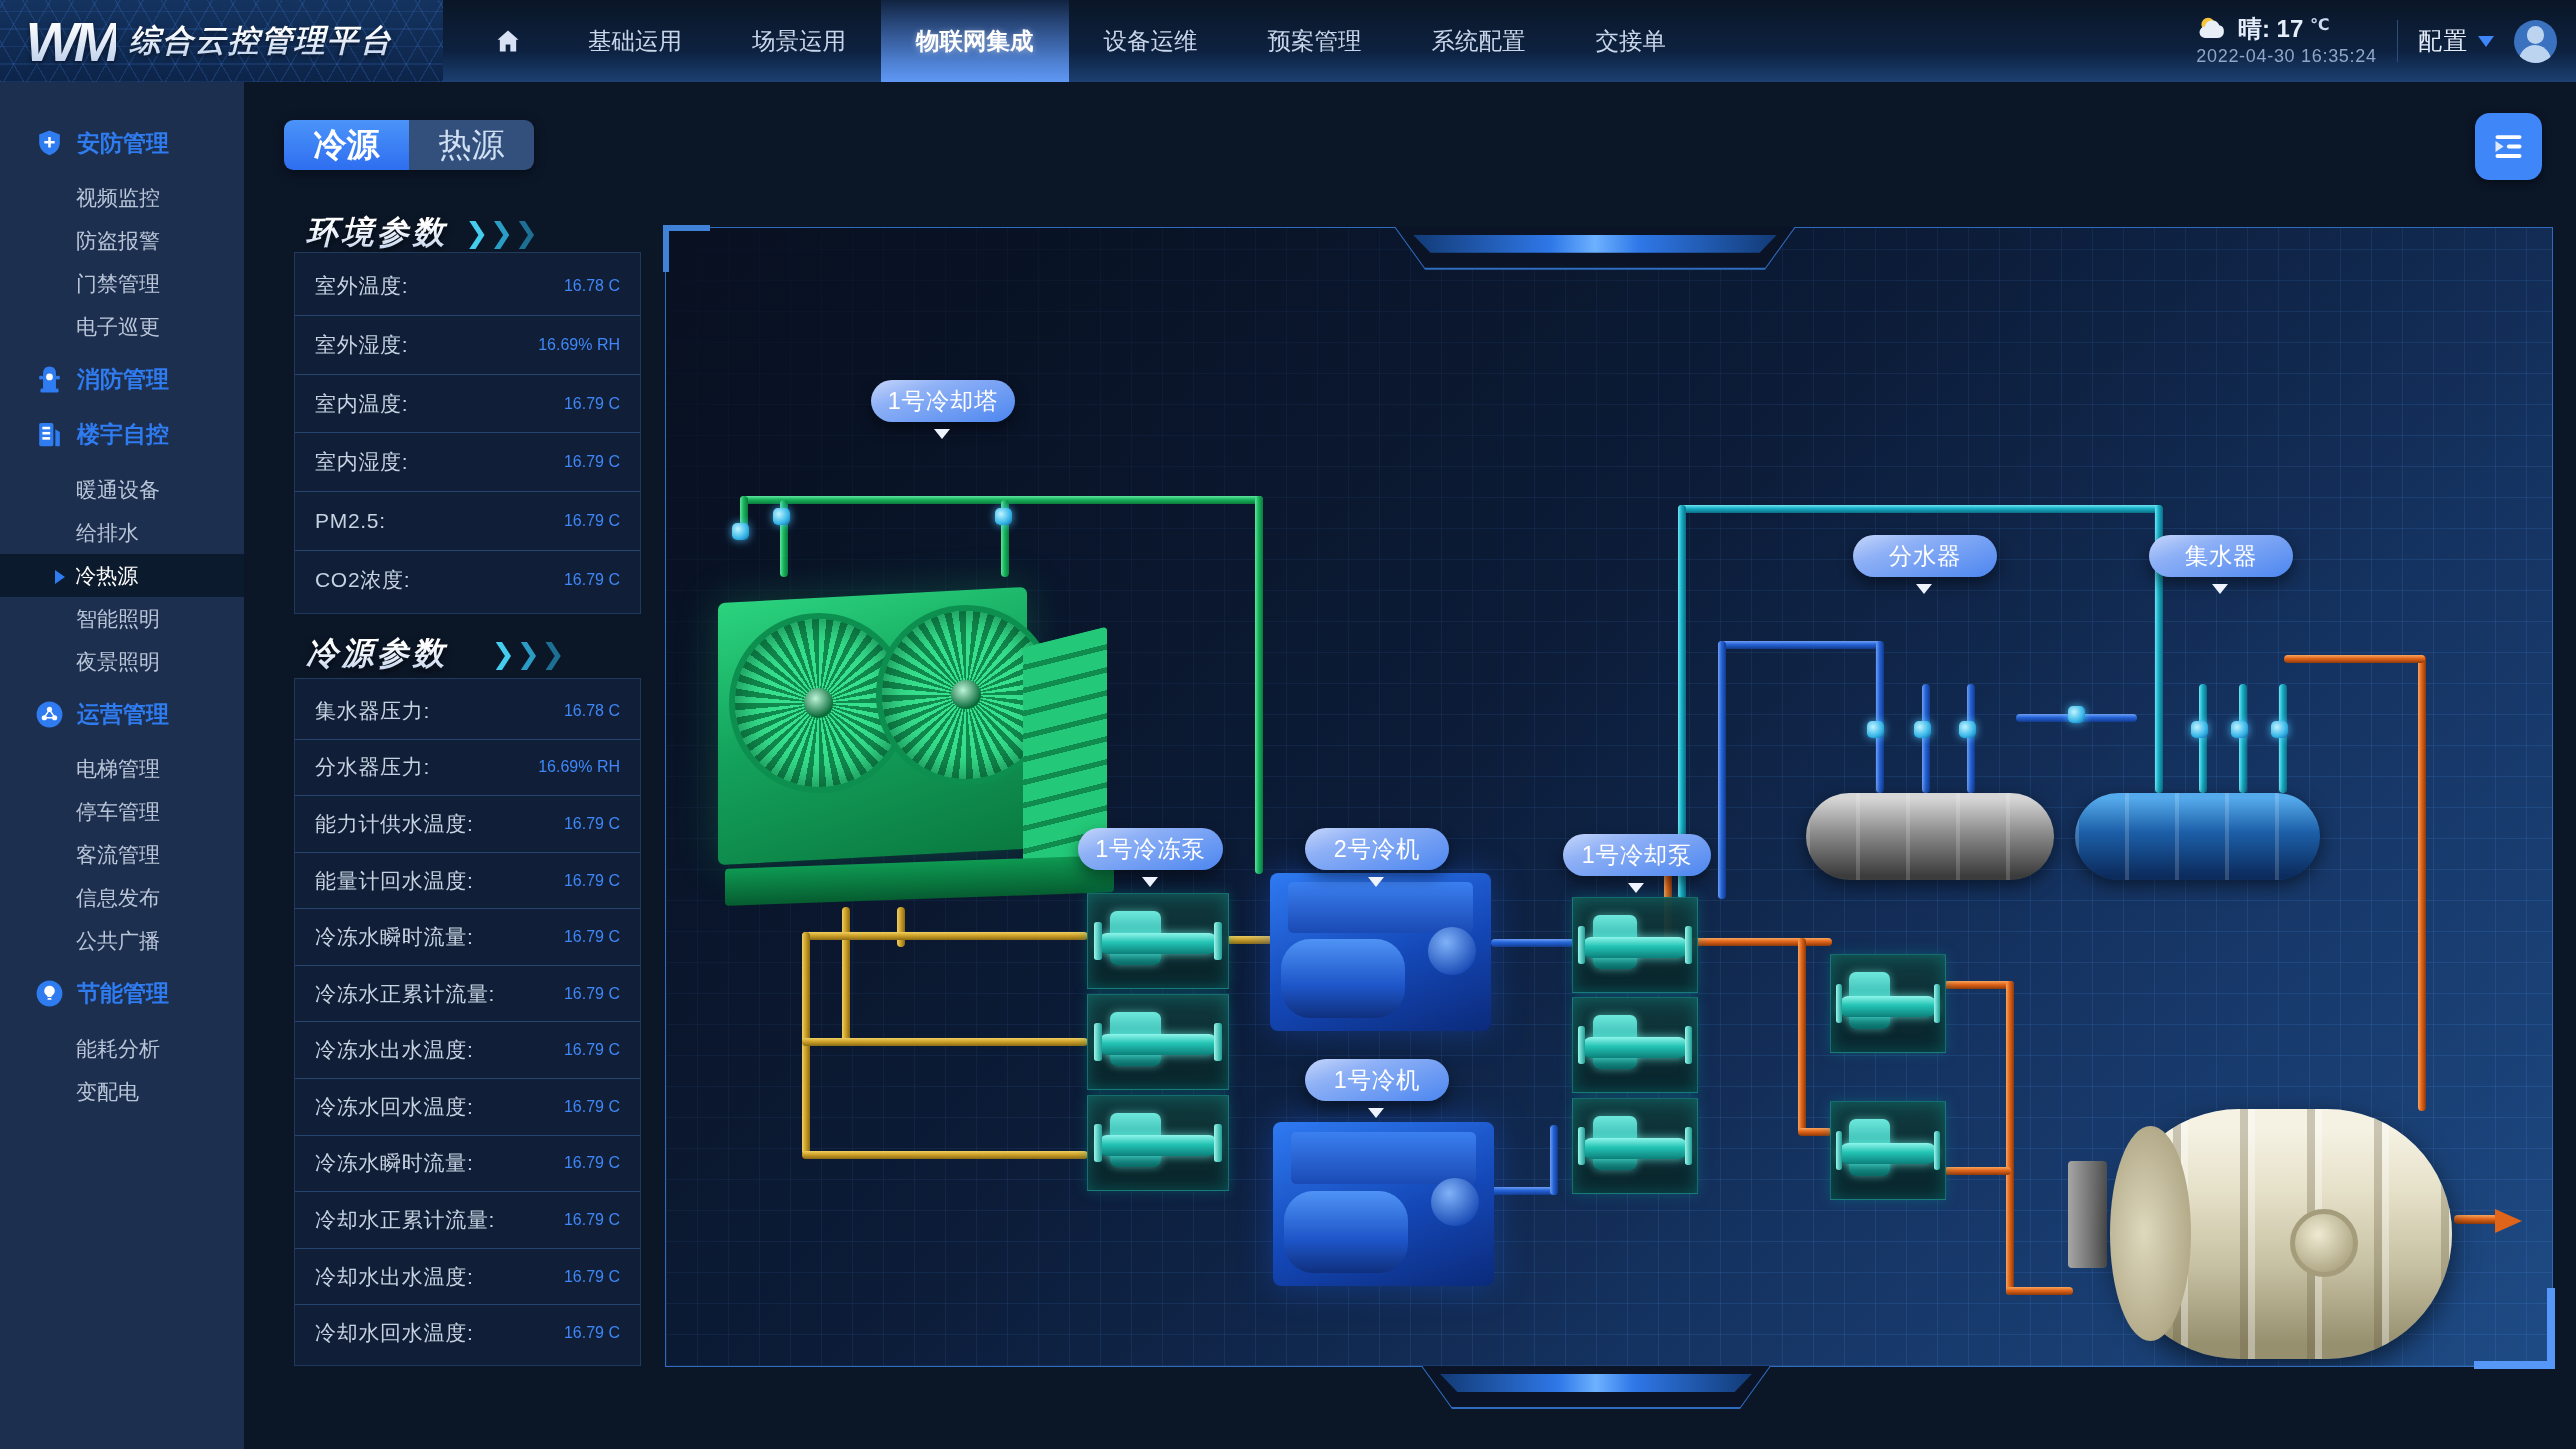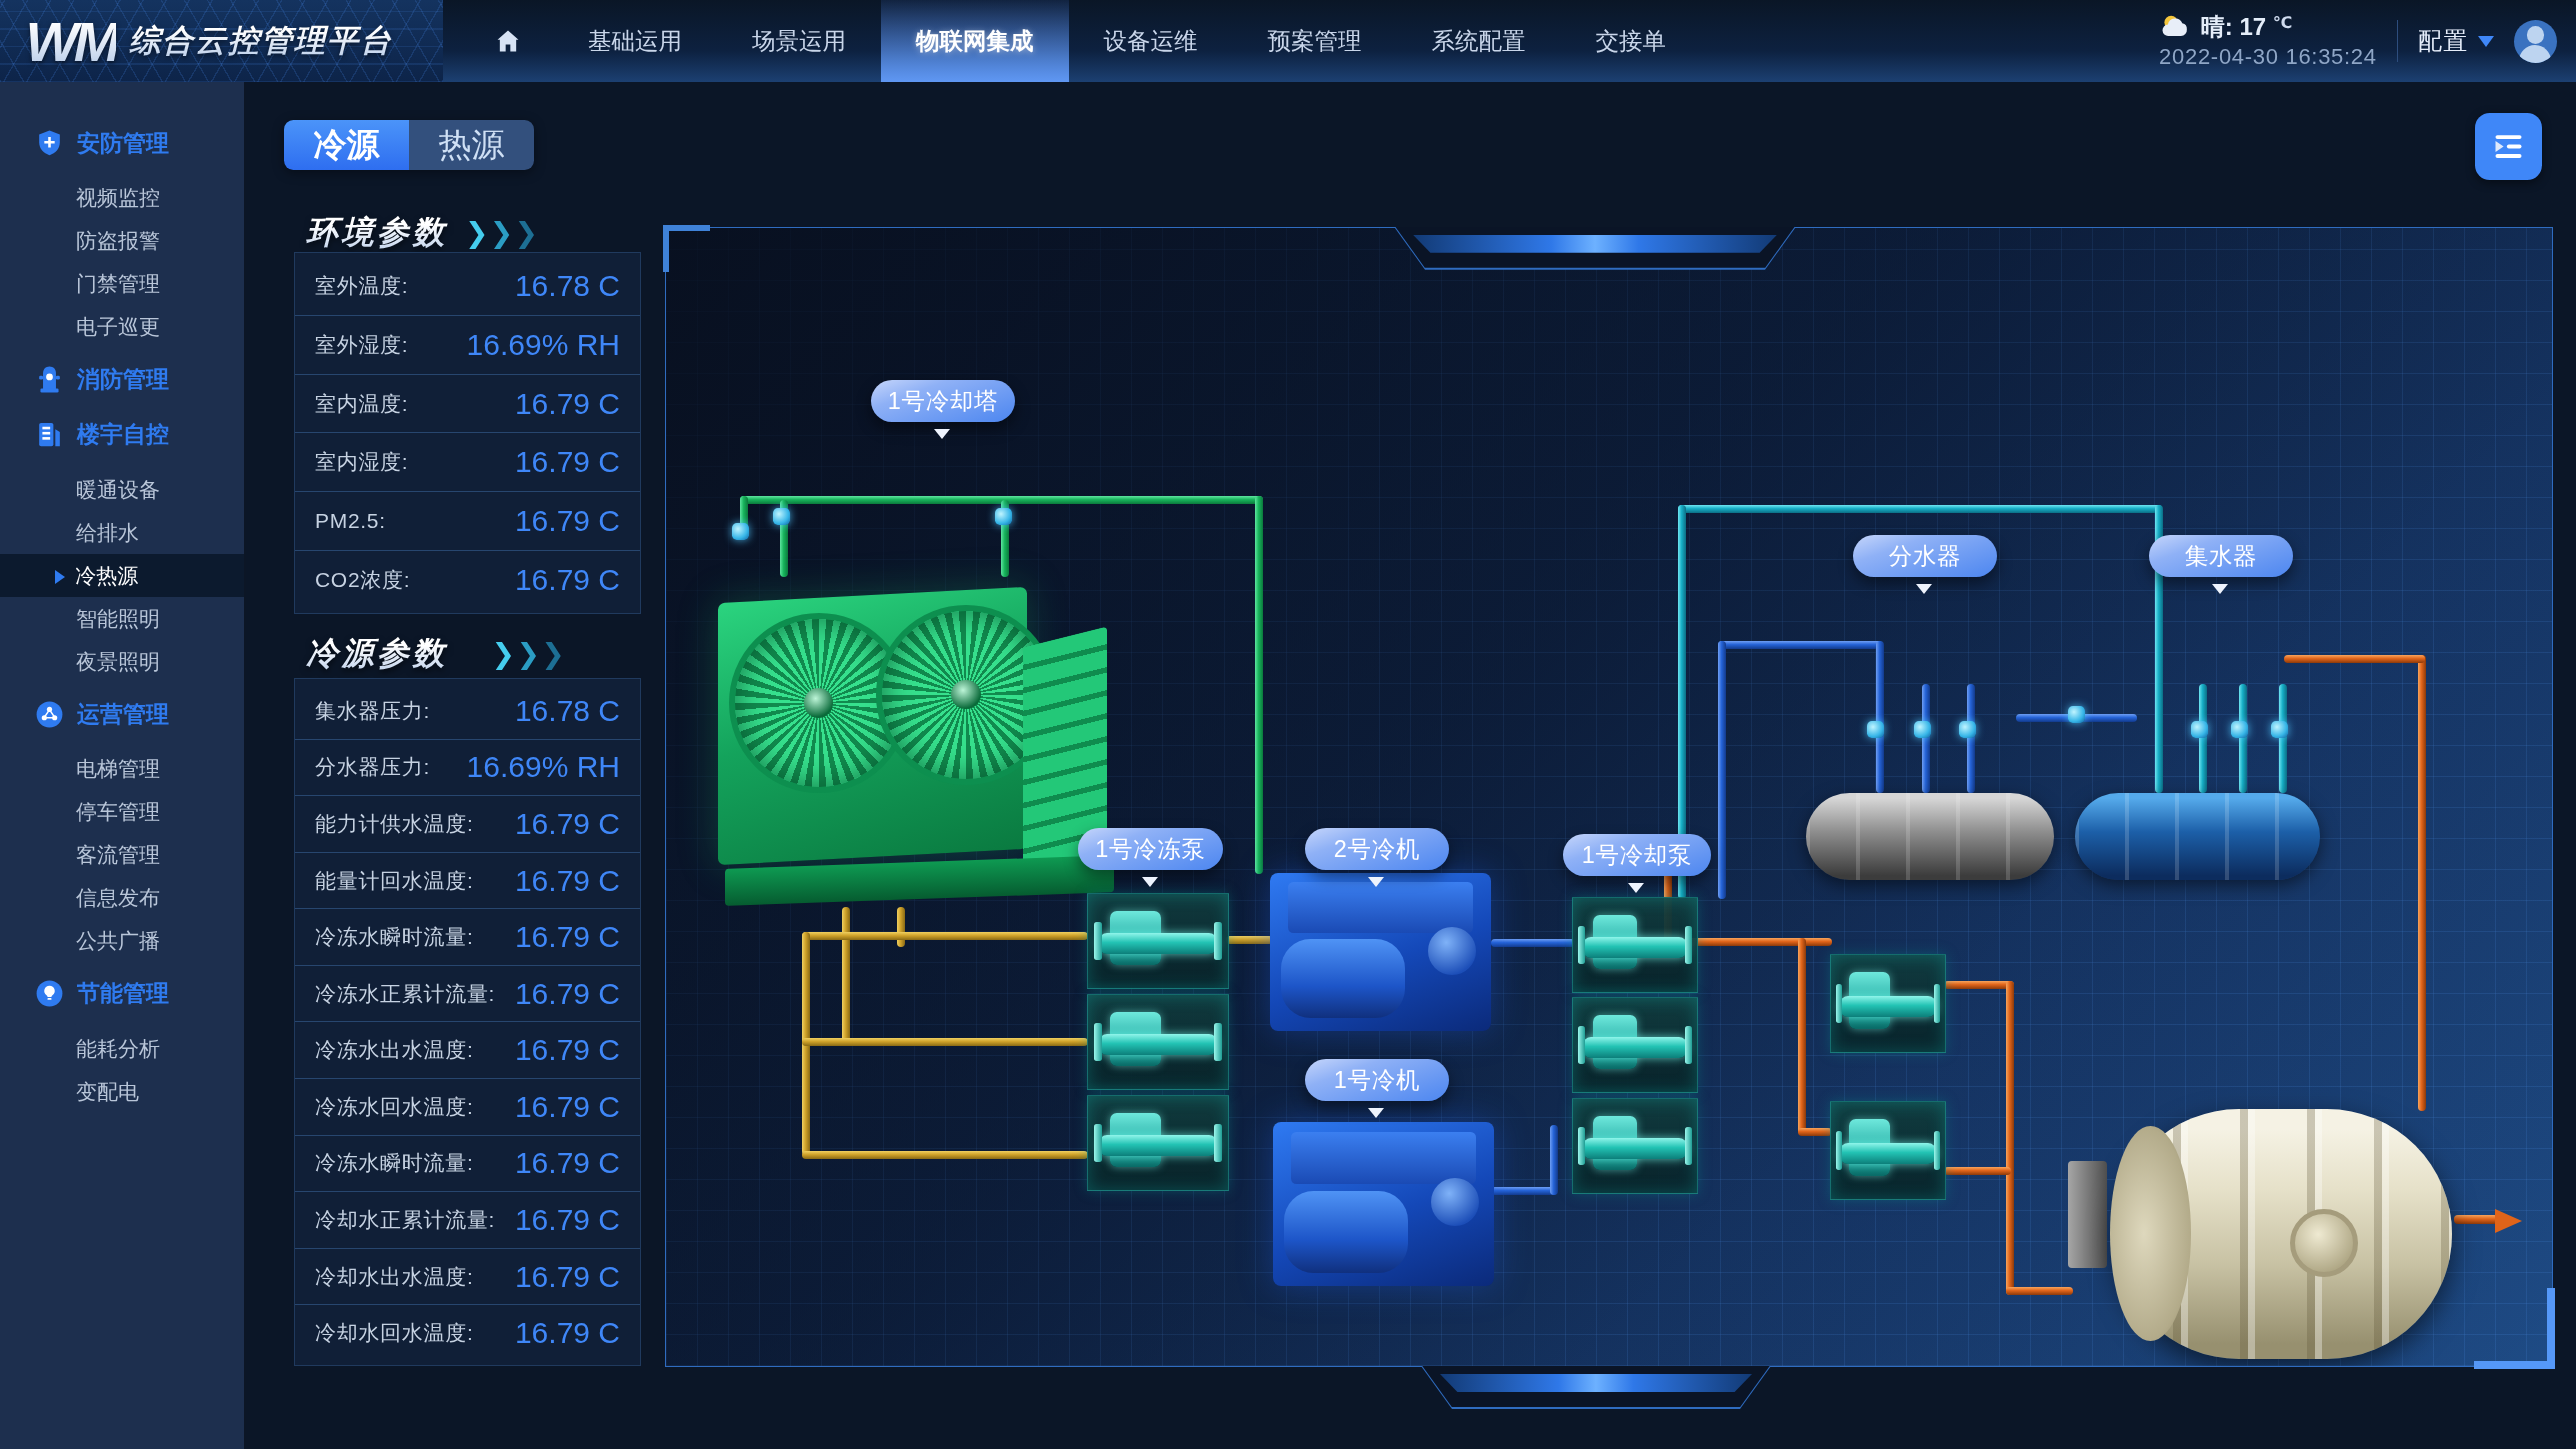--- a/index.html
+++ b/index.html
@@ -23,21 +23,21 @@
     filter:drop-shadow(0 2.7px 2.7px rgba(0,0,0,.55));}
   .nav-items{position:absolute;left:463px;top:0;height:82px;display:flex;align-items:stretch;}
   .nav-item{display:flex;align-items:center;padding:0 35px;font-size:23.5px;color:#c9d6ea;cursor:pointer;}
   .nav-item.active{background:linear-gradient(180deg,rgba(60,110,210,.15) 0%,#5f97f3 100%);color:#ffffff;font-weight:700;
     text-shadow:0 1.3px 6.7px rgba(255,255,255,.45);}
   .nav-home{padding:0 31px;}
   .nav-right{position:absolute;right:19px;top:0;height:82px;display:flex;align-items:center;gap:20px;}
   .weather-block{display:flex;flex-direction:column;align-items:flex-start;line-height:1.15;}
   .weather-row{display:flex;align-items:center;gap:6.7px;font-size:24px;color:#e4edf9;font-weight:600;}
   .weather-unit{font-size:16px;color:#cfdbee;align-self:flex-start;margin-top:1.3px;}
-  .weather-date{font-size:22px;color:#8fa6c6;margin-top:4px;letter-spacing:0.7px;}
+  .weather-date{font-size:18px;color:#8fa6c6;margin-top:4px;letter-spacing:0.7px;}
   .nav-divider{width:1.3px;height:42px;background:#2d4d7e;}
   .config-wrap{display:flex;align-items:center;gap:9.4px;cursor:pointer;}
   .config-label{font-size:24px;color:#e6eefb;letter-spacing:1.3px;}
   .caret-down{width:0;height:0;border-left:8.7px solid transparent;border-right:8.7px solid transparent;border-top:11.4px solid #3f87f8;}
   .avatar{width:43px;height:43px;border-radius:50%;background:#3a72c0;position:relative;overflow:hidden;cursor:pointer;}
   .avatar .a-head{position:absolute;left:12.7px;top:6.7px;width:17.4px;height:17.4px;border-radius:50%;background:#bdd4f0;}
   .avatar .a-body{position:absolute;left:5.4px;top:25.5px;width:32px;height:23px;border-radius:16px 16px 0 0;background:#bdd4f0;}
 
   
   .sidebar{position:absolute;left:0;top:82px;width:246px;height:1367px;background:#1d2f4e;box-sizing:border-box;
@@ -73,21 +73,21 @@
   #sec-title-env{top:129px;}
   #sec-title-src{top:550px;gap:44px;}
 
   .panel{position:absolute;left:48px;width:347px;background:rgba(17,33,56,.92);border:0.7px solid #203a5e;box-sizing:border-box;
     display:flex;flex-direction:column;padding:4px 0;}
   #panel-env{top:170px;height:362px;}
   #panel-src{top:596px;height:688px;}
   .p-row{flex:1;display:flex;align-items:center;justify-content:space-between;padding:0 20px;border-bottom:0.7px solid #27466f;}
   .p-row:last-child{border-bottom:none;}
   .p-label{font-size:21px;color:#c6d2e2;letter-spacing:0.7px;}
-  .p-value{font-size:30px;color:#3f87f8;font-weight:500;}
+  .p-value{font-size:16px;color:#3f87f8;font-weight:500;}
 
   
   .diagram{position:absolute;left:419px;top:145px;width:1888px;height:1140px;border:1.3px solid #2f6cc0;box-sizing:border-box;}
   .grid-layer{position:absolute;left:0;top:0;right:0;bottom:0;overflow:hidden;
     background:
       repeating-linear-gradient(90deg, rgba(70,135,220,.20) 0 1.3px, rgba(0,0,0,0) 1.3px 31px),
       repeating-linear-gradient(0deg, rgba(70,135,220,.20) 0 1.3px, rgba(0,0,0,0) 1.3px 31px),
       linear-gradient(135deg,#0a1428 0%,#0e2142 40%,#17386a 72%,#1e4b85 100%);}
   .grid-fade{position:absolute;left:0;top:0;right:0;bottom:0;
     background:linear-gradient(135deg, rgba(8,16,32,.92) 0%, rgba(9,20,40,.55) 35%, rgba(10,26,52,.12) 68%, rgba(12,30,60,0) 100%);}

